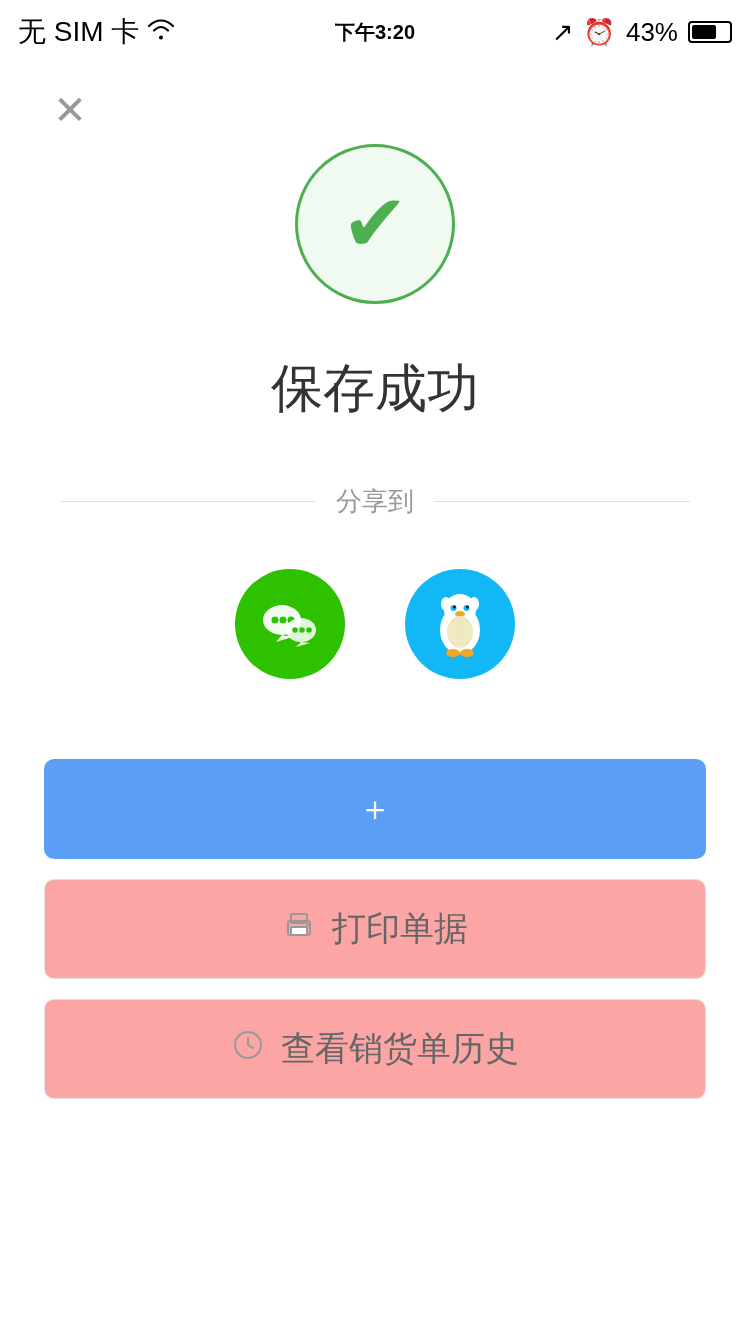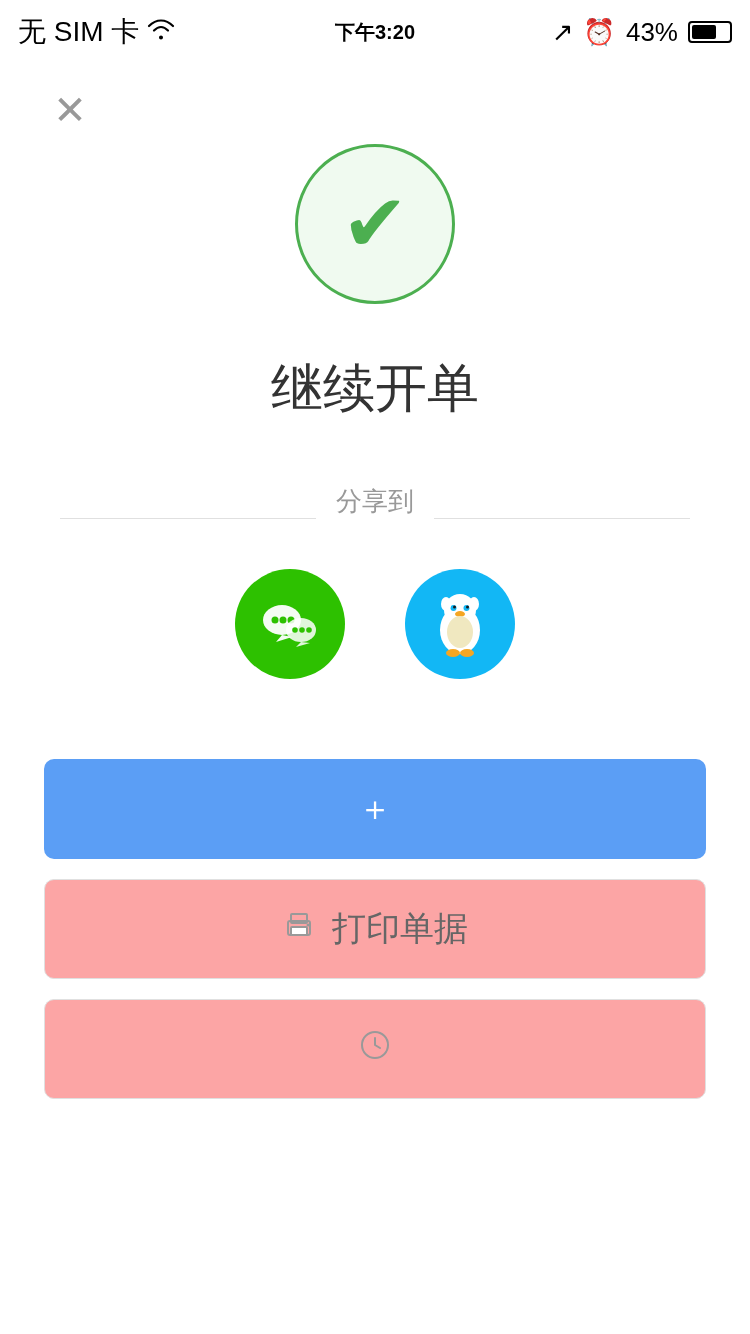--- a/index.html
+++ b/index.html
@@ -117,21 +117,21 @@
       font-size: 52px;
       font-weight: 500;
       color: #333;
       margin-bottom: 60px;
     }
 
     
     .share-divider {
       width: 100%;
       display: flex;
-      align-items: flex-end;
+      align-items: center;
       padding: 0 60px;
       margin-bottom: 50px;
     }
 
     .divider-line {
       flex: 1;
       height: 1px;
       background: #e0e0e0;
     }
 
@@ -241,21 +241,21 @@
 <div class="close-btn">
   <span>✕</span>
 </div>
 
 <div class="main-content">
 
   <div class="success-circle">
     <span class="checkmark">✔</span>
   </div>
 
-  <div class="success-title">继续开单</div>
+  <div class="success-title">保存成功</div>
 
   <div class="share-divider">
     <div class="divider-line"></div>
     <span class="divider-text">分享到</span>
     <div class="divider-line"></div>
   </div>
 
   <div class="share-icons">
 
     <div class="share-btn share-wechat">
@@ -317,17 +317,18 @@
       <span>打印单据</span>
     </button>
 
     <button class="btn btn-secondary">
       <span>
         <svg width="34" height="34" viewBox="0 0 34 34" fill="none">
           <circle cx="17" cy="17" r="13" stroke="#999" stroke-width="2"></circle>
           <path d="M17 10 L17 17 L22 20" stroke="#999" stroke-width="2" stroke-linecap="round" stroke-linejoin="round"></path>
         </svg>
       </span>
+      <span>查看销货单历史</span>
     </button>
 
   </div>
 
 </div>
 
 </body></html>

